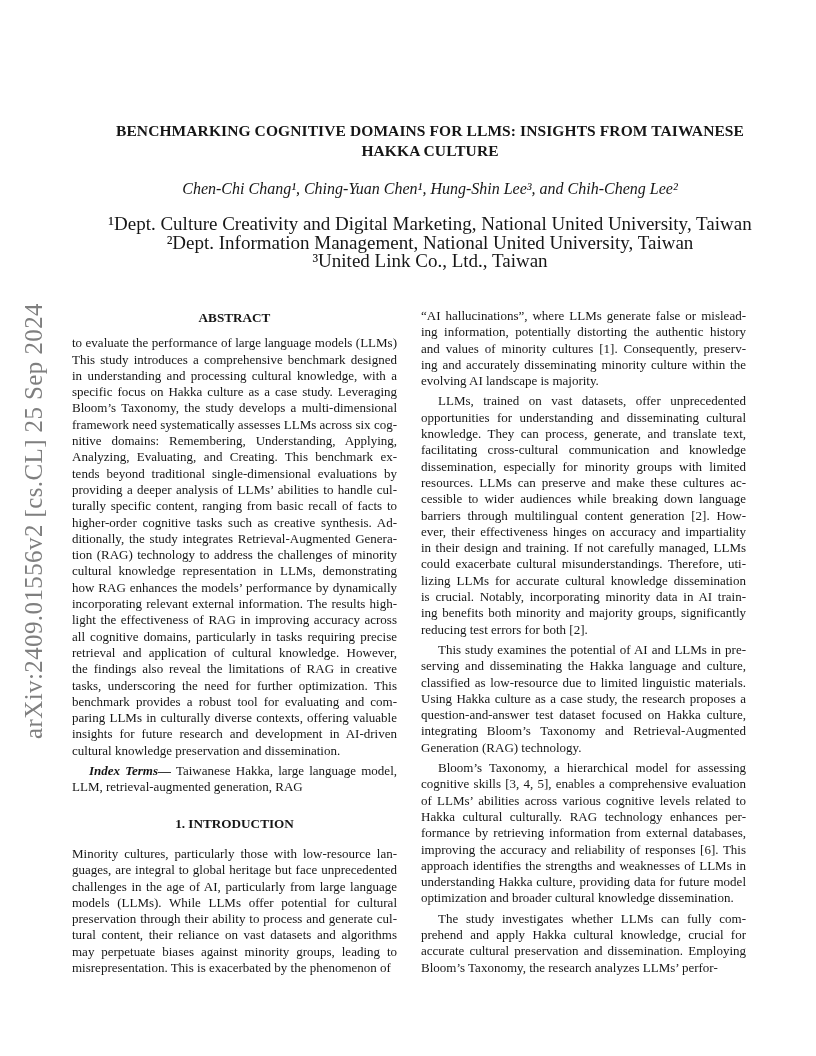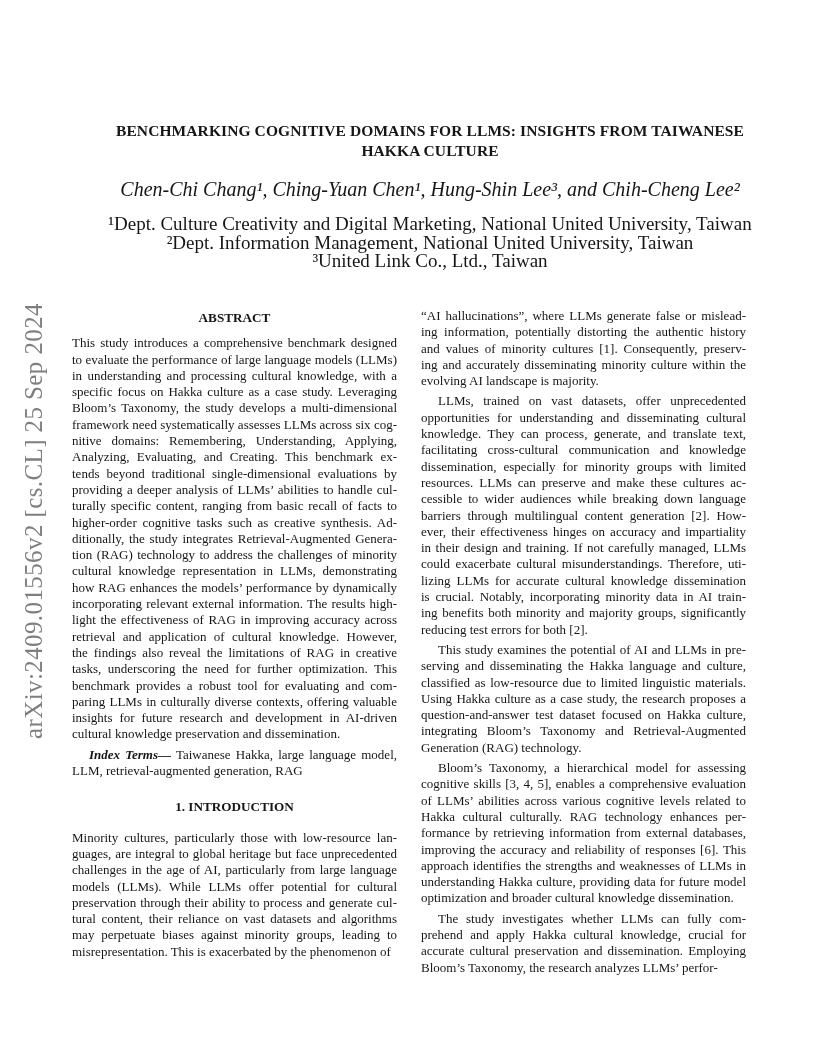--- a/index.html
+++ b/index.html
@@ -30,21 +30,21 @@
   .header { text-align: center; padding-left: 44px; }
   .title {
     margin-top: 121px;
     font-size: 15.5px;
     line-height: 20px;
     font-weight: bold;
     letter-spacing: 0.1px;
   }
   .authors {
     margin-top: 18px;
-    font-size: 20px;
+    font-size: 16px;
     line-height: 20px;
     font-style: italic;
   }
   .affiliations {
     margin-top: 16px;
     font-size: 19px;
     line-height: 18.5px;
   }
 
   
@@ -99,38 +99,39 @@
       <div>¹Dept. Culture Creativity and Digital Marketing, National United University, Taiwan</div>
       <div>²Dept. Information Management, National United University, Taiwan</div>
       <div>³United Link Co., Ltd., Taiwan</div>
     </div>
   </div>
 
   <div class="columns">
     <div class="col left" id="col-left">
         <div class="sec-heading">ABSTRACT</div>
         <div class="para">
+          <div class="line">to evaluate the performance of large language models (LLMs)</div>
           <div class="line first">This study introduces a comprehensive benchmark designed</div>
-          <div class="line">to evaluate the performance of large language models (LLMs)</div>
           <div class="line">in understanding and processing cultural knowledge, with a</div>
           <div class="line">specific focus on Hakka culture as a case study. Leveraging</div>
           <div class="line">Bloom’s Taxonomy, the study develops a multi-dimensional</div>
           <div class="line">framework need systematically assesses LLMs across six cog-</div>
           <div class="line">nitive domains: Remembering, Understanding, Applying,</div>
           <div class="line">Analyzing, Evaluating, and Creating. This benchmark ex-</div>
           <div class="line">tends beyond traditional single-dimensional evaluations by</div>
           <div class="line">providing a deeper analysis of LLMs’ abilities to handle cul-</div>
           <div class="line">turally specific content, ranging from basic recall of facts to</div>
           <div class="line">higher-order cognitive tasks such as creative synthesis. Ad-</div>
           <div class="line">ditionally, the study integrates Retrieval-Augmented Genera-</div>
           <div class="line">tion (RAG) technology to address the challenges of minority</div>
           <div class="line">cultural knowledge representation in LLMs, demonstrating</div>
           <div class="line">how RAG enhances the models’ performance by dynamically</div>
           <div class="line">incorporating relevant external information. The results high-</div>
           <div class="line">light the effectiveness of RAG in improving accuracy across</div>
+          <div class="line">all cognitive domains, particularly in tasks requiring precise</div>
           <div class="line">retrieval and application of cultural knowledge. However,</div>
           <div class="line">the findings also reveal the limitations of RAG in creative</div>
           <div class="line">tasks, underscoring the need for further optimization. This</div>
           <div class="line">benchmark provides a robust tool for evaluating and com-</div>
           <div class="line">paring LLMs in culturally diverse contexts, offering valuable</div>
           <div class="line">insights for future research and development in AI-driven</div>
           <div class="line last">cultural knowledge preservation and dissemination.</div>
         </div>
         <div class="para indent">
           <div class="line first"><span class="lead">Index Terms—</span> Taiwanese Hakka, large language model,</div>

